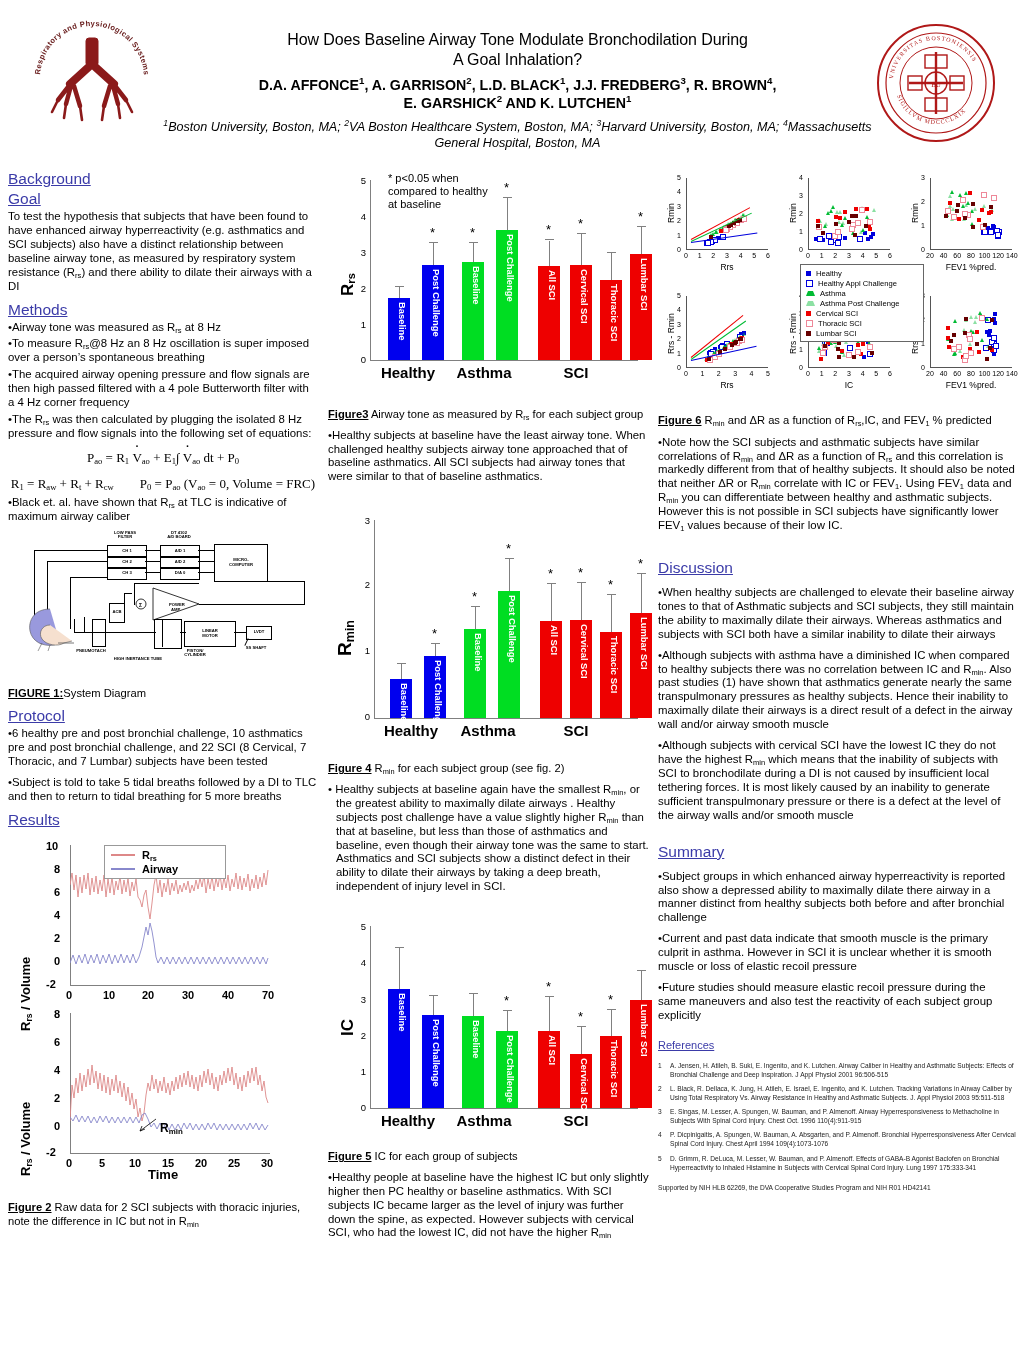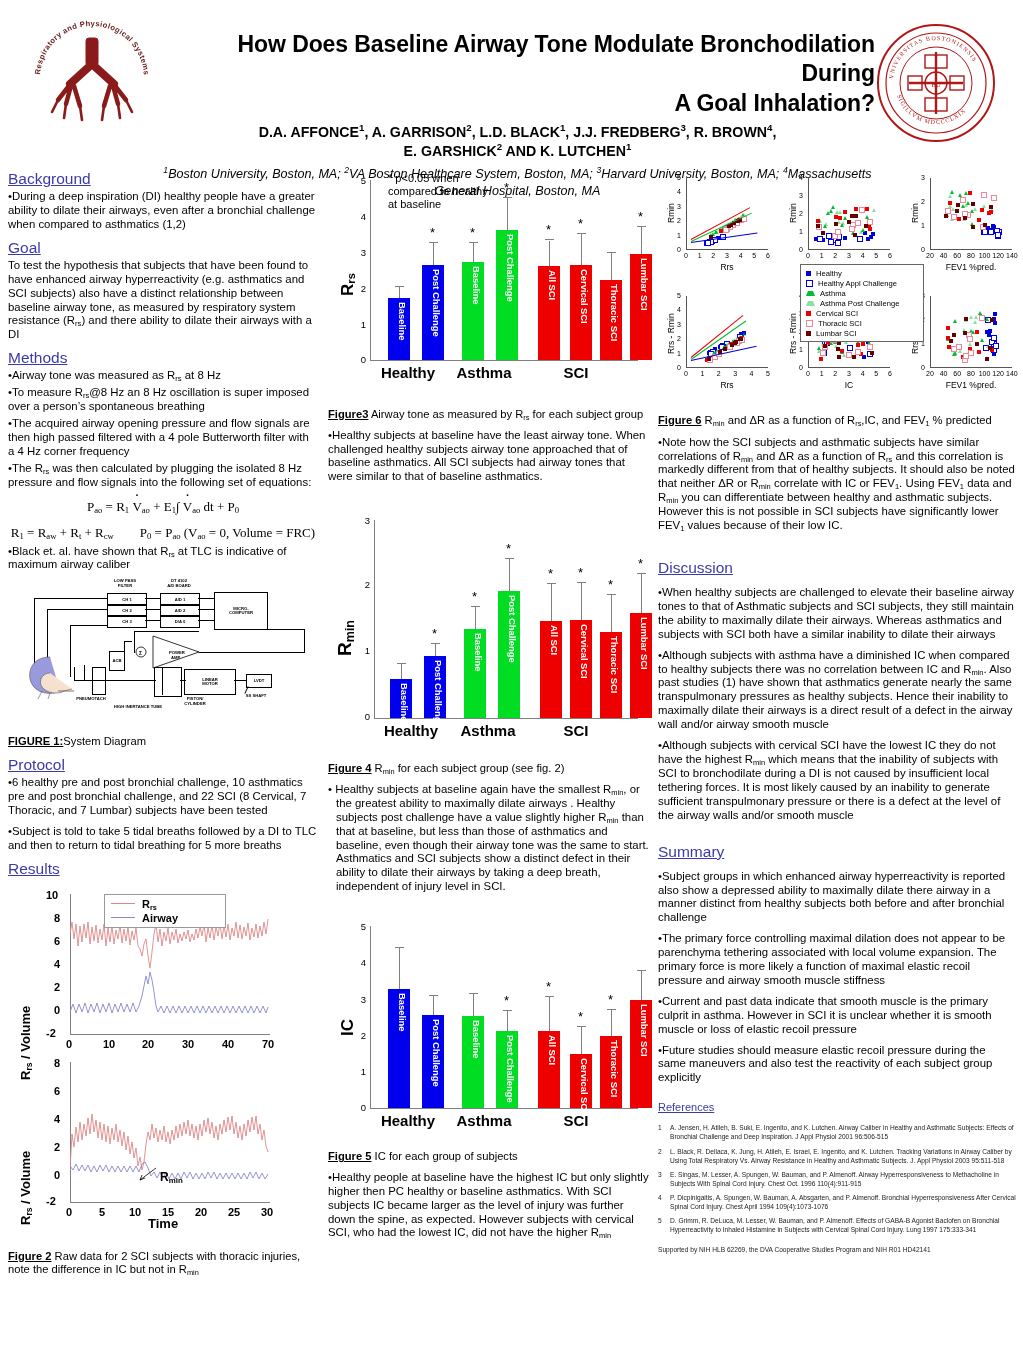--- a/index.html
+++ b/index.html
@@ -4,21 +4,21 @@
 <style>
   html,body{margin:0;padding:0;background:#fff;}
   body{width:1023px;height:1364px;font-family:"Liberation Sans",sans-serif;color:#000;position:relative;overflow:hidden;}
   .poster{position:absolute;left:0;top:0;width:1023px;height:1364px;}
 
   
   .header{position:absolute;left:0;top:0;width:1023px;height:170px;}
   .logo-left{position:absolute;left:22px;top:8px;width:140px;height:140px;}
   .logo-right{position:absolute;left:875px;top:22px;width:122px;height:122px;}
   .title-block{position:absolute;left:160px;top:30px;width:715px;text-align:center;}
-  .ptitle{font-size:23px;font-weight:bold;line-height:1.28;letter-spacing:-.1px;text-align:right;}
+  .ptitle{font-size:16px;font-weight:normal;line-height:1.28;letter-spacing:-.1px;}
   .pauthors{font-size:14.2px;font-weight:bold;line-height:1.3;margin-top:5px;}
   .paffil{font-size:12.6px;font-style:italic;line-height:1.3;margin-top:6px;}
   sup{font-size:.68em;vertical-align:super;line-height:0;}
   sub{font-size:.66em;vertical-align:-0.22em;line-height:0;}
 
   
   .col{position:absolute;top:168px;}
   .col-left{left:8px;width:310px;}
   .col-mid{left:328px;width:322px;}
   .col-right{left:658px;width:358px;}
@@ -152,21 +152,20 @@
       </div>
       <div class="paffil">
         <sup>1</sup>Boston University, Boston, MA; <sup>2</sup>VA Boston Healthcare System, Boston, MA; <sup>3</sup>Harvard University, Boston, MA; <sup>4</sup>Massachusetts General Hospital, Boston, MA
       </div>
     </div>
   </div>
 
   <div class="col col-left">
 
     <h2 class="sec">Background</h2>
-    <p class="body">•During a deep inspiration (DI) healthy people have a greater ability to dilate their airways, even after a bronchial challenge when compared to asthmatics (1,2)</p>
 
     <h2 class="sec">Goal</h2>
     <p class="body">To test the hypothesis that subjects that have been found to have enhanced airway hyperreactivity (e.g. asthmatics and SCI subjects) also have a distinct relationship between baseline airway tone, as measured by respiratory system resistance (R<sub>rs</sub>) and there ability to dilate their airways with a DI</p>
 
     <h2 class="sec">Methods</h2>
     <p class="body tight">•Airway tone was measured as R<sub>rs</sub> at 8 Hz</p>
     <p class="body tight">•To measure R<sub>rs</sub>@8 Hz an 8 Hz oscillation is super imposed over a person’s spontaneous breathing</p>
     <p class="body tight">•The acquired airway opening pressure and flow signals are then high passed filtered with a 4 pole Butterworth filter with a 4 Hz corner frequency</p>
     <p class="body tight">•The R<sub>rs</sub> was then calculated by plugging the isolated 8 Hz pressure and flow signals into the following set of equations:</p>
 
@@ -991,21 +990,20 @@
     </div>
     <p class="body" style="margin-top:8px;">•Note how the SCI subjects and asthmatic subjects have similar correlations of R<sub>min</sub> and ΔR as a function of R<sub>rs</sub> and this correlation is markedly different from that of healthy subjects. It should also be noted that neither ΔR or R<sub>min</sub> correlate with IC or FEV<sub>1</sub>.  Using FEV<sub>1</sub> data and R<sub>min</sub> you can differentiate between healthy and asthmatic subjects. However this is not possible in SCI subjects have significantly lower FEV<sub>1</sub> values because of their low IC.</p>
 
     <h2 class="sec" style="margin-top:26px;">Discussion</h2>
     <p class="body" style="margin-top:10px;">•When healthy subjects are challenged to elevate their baseline airway tones to that of Asthmatic subjects and SCI subjects, they still maintain the ability to maximally dilate their airways.  Whereas asthmatics and subjects with SCI both have a similar inability to dilate their airways</p>
     <p class="body">•Although subjects with asthma have a diminished IC when compared to healthy subjects  there was no correlation between IC and R<sub>min</sub>. Also past studies (1) have shown that asthmatics generate nearly the same transpulmonary pressures as healthy subjects. Hence their inability to maximally dilate their airways is a direct result of a defect in the airway wall and/or airway smooth muscle</p>
     <p class="body">•Although subjects with cervical SCI have the lowest IC they do not have the highest R<sub>min</sub> which means that the inability of subjects with SCI to bronchodilate during a DI is not caused by insufficient local tethering forces.  It is most likely caused by an inability to generate sufficient transpulmonary pressure or there is a defect at the level of the airway walls and/or smooth muscle</p>
 
     <h2 class="sec" style="margin-top:20px;">Summary</h2>
     <p class="body" style="margin-top:10px;">•Subject groups in which enhanced airway hyperreactivity is reported also show a depressed ability to maximally dilate there airway in a manner distinct from healthy subjects both before and after bronchial challenge</p>
-    <p class="body">•The primary force controlling maximal dilation does not appear to be parenchyma tethering associated with local volume expansion. The primary force is more likely a function of maximal elastic recoil pressure and airway smooth muscle stiffness</p>
     <p class="body">•Current and past data indicate that smooth muscle is the primary culprit in asthma. However in SCI it is unclear whether it is smooth muscle or loss of elastic recoil pressure</p>
     <p class="body">•Future studies should measure elastic recoil pressure during the same maneuvers and also test the reactivity of each subject group explicitly</p>
 
     <h2 class="sec small" style="margin-top:16px;">References</h2>
     <div id="ref-list" style="margin-top:10px;">
         <div class="ref">
           <div class="n">1</div>
           <div>A. Jensen, H. Atileh, B. Suki, E. Ingenito, and K. Lutchen. Airway Caliber in Healthy and Asthmatic Subjects: Effects of Bronchial Challenge and Deep Inspiration.  J Appl Physiol 2001 96:506-515</div>
         </div>
         <div class="ref">

